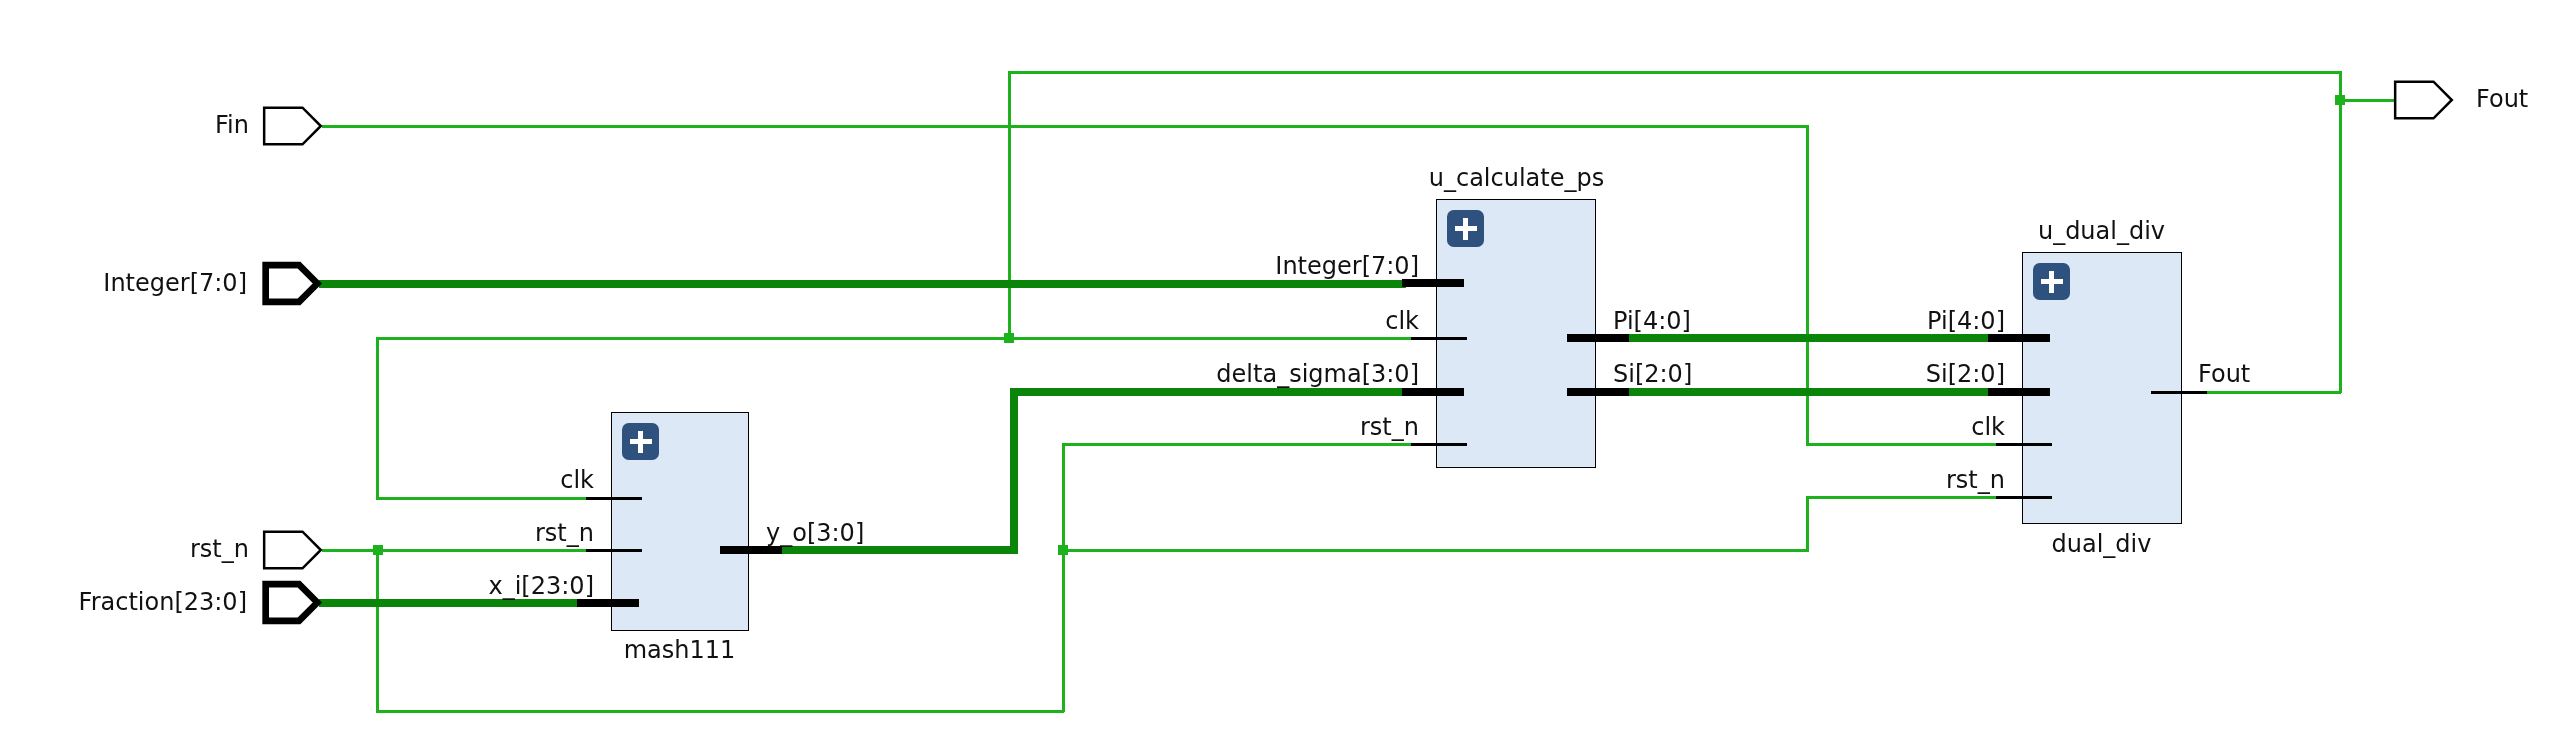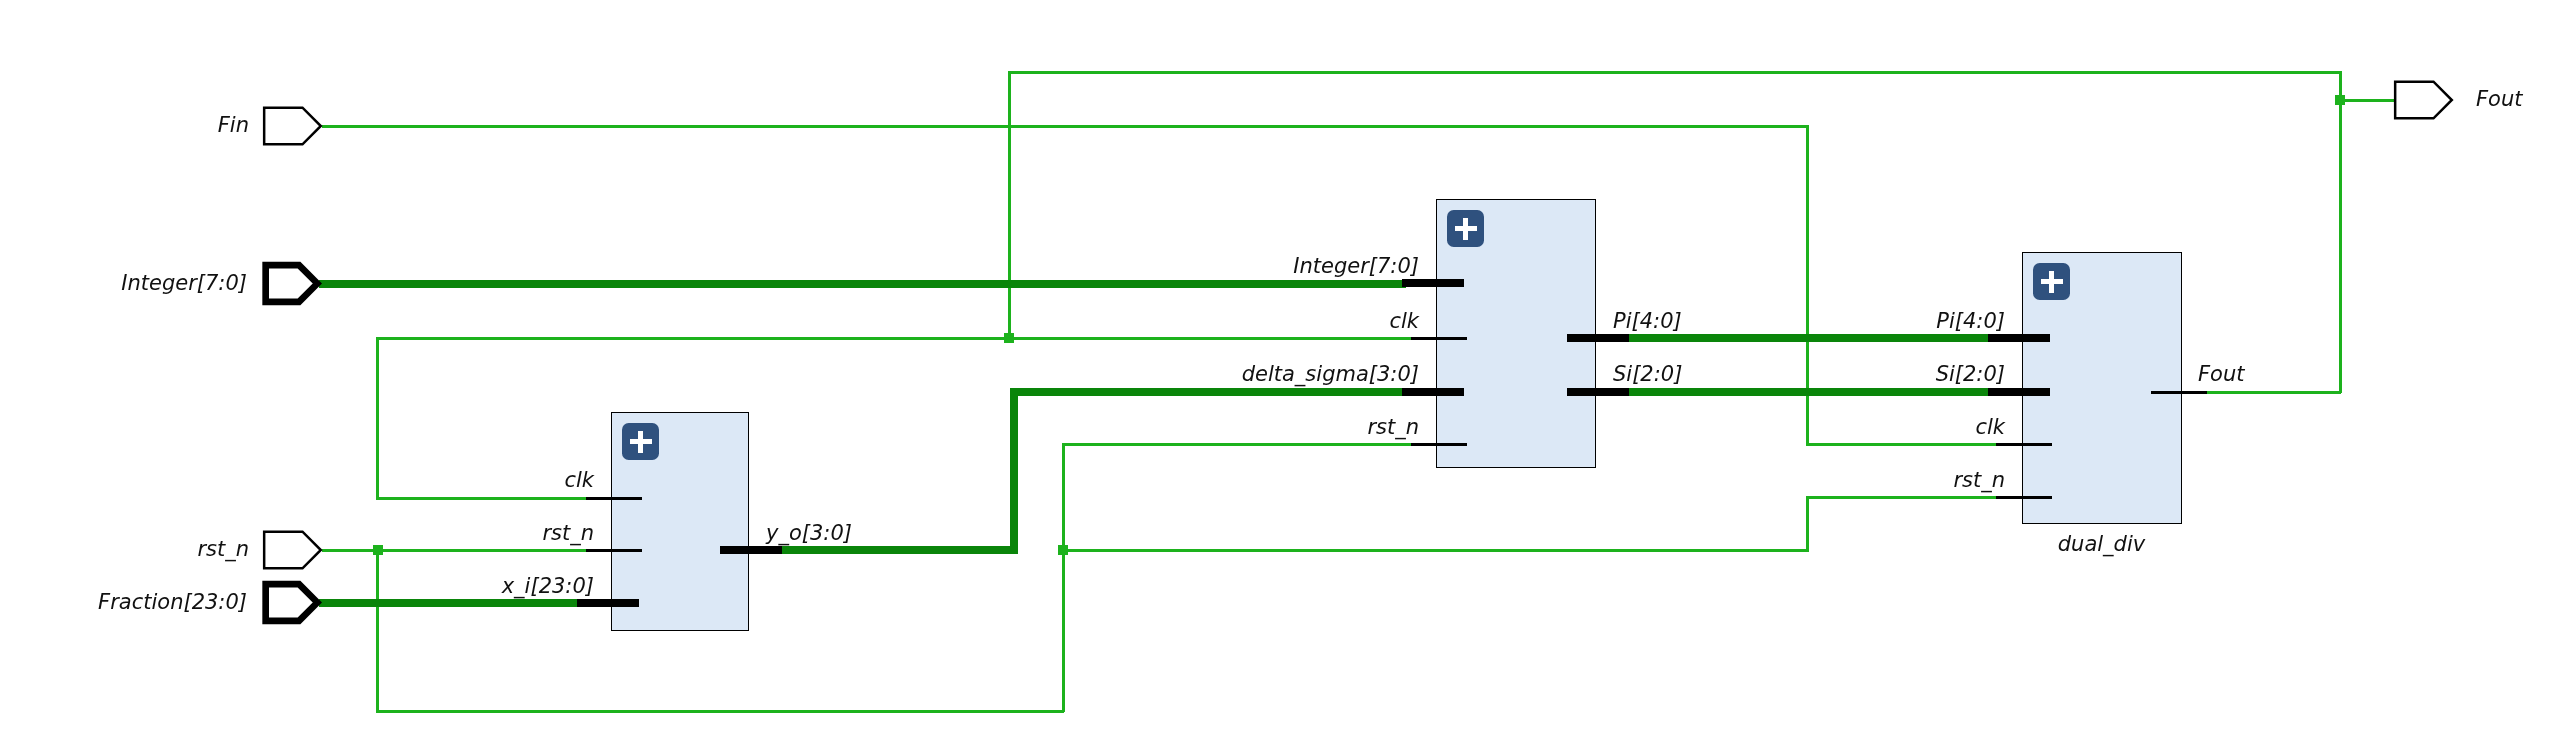--- a/index.html
+++ b/index.html
@@ -1,21 +1,21 @@
 <!DOCTYPE html>
 <html style="font-size:13.5px"><head>
 <meta charset="utf-8">
 <style>
   html,body{margin:0;padding:0;background:#ffffff;}
   body{width:2576px;height:745px;overflow:hidden;
        font-family:"DejaVu Sans","Liberation Sans",sans-serif;}
   #canvas{position:relative;width:2576px;height:745px;background:#ffffff;}
   .seg{position:absolute;}
   .blk{position:absolute;border:1.7px solid #000;box-sizing:border-box;}
-  .lbl{position:absolute;font-size:21px;color:#111;white-space:nowrap;line-height:23.6px;font-style:italic;}
+  .lbl{position:absolute;font-size:24px;color:#111;white-space:nowrap;line-height:23.6px;}
   .lbl.center{text-align:center;}
   .lbl.right{text-align:right;}
   .plus{position:absolute;width:37px;height:37px;border-radius:6.7px;}
   .plus .bar{position:absolute;background:#fff;}
   .junction{position:absolute;width:10px;height:10px;}
   .ioport{position:absolute;}
 </style>
 </head>
 <body>
 
@@ -44,50 +44,53 @@
     <div class="seg" style="left: 779px; top: 546px; width: 239px; height: 7.6px; background: rgb(10, 133, 10);"></div>
     <div class="seg" style="left: 1010px; top: 388px; width: 7.6px; height: 166px; background: rgb(10, 133, 10);"></div>
     <div class="seg" style="left: 1010px; top: 388px; width: 396px; height: 7.6px; background: rgb(10, 133, 10);"></div>
     <div class="seg" style="left: 1626px; top: 334px; width: 366px; height: 7.6px; background: rgb(10, 133, 10);"></div>
     <div class="seg" style="left: 1626px; top: 388px; width: 366px; height: 7.6px; background: rgb(10, 133, 10);"></div>
     <div class="junction" style="left: 373px; top: 545px; background: rgb(29, 178, 29);"></div>
     <div class="junction" style="left: 1004px; top: 333px; background: rgb(29, 178, 29);"></div>
     <div class="junction" style="left: 1058px; top: 545px; background: rgb(29, 178, 29);"></div>
     <div class="junction" style="left: 2335px; top: 95px; background: rgb(29, 178, 29);"></div>
     <div class="blk" style="left: 611px; top: 412px; width: 138px; height: 219px; background: rgb(220, 232, 246); border-color: rgb(0, 0, 0);"></div>
+    <div class="lbl center" style="left: 469px; width: 421px; top: 639px;">mash111</div>
     <div class="plus" style="left: 622px; top: 423px; background: rgb(47, 81, 126);">
       <div class="bar" style="left: 7.6px; top: 15.6px; width: 22px; height: 5.9px;"></div>
       <div class="bar" style="left: 15.6px; top: 7.6px; width: 5.9px; height: 22px;"></div>
     </div>
     <div class="seg" style="top: 497px; height: 2.5px; background: rgb(0, 0, 0); left: 586px; width: 56px;"></div>
     <div class="lbl right" style="top: 469px; right: 1982px;">clk</div>
     <div class="seg" style="top: 549px; height: 2.5px; background: rgb(0, 0, 0); left: 586px; width: 56px;"></div>
     <div class="lbl right" style="top: 522px; right: 1982px;">rst_n</div>
     <div class="seg" style="top: 599px; height: 8.4px; background: rgb(0, 0, 0); left: 577px; width: 62px;"></div>
     <div class="lbl right" style="top: 575px; right: 1982px;">x_i[23:0]</div>
     <div class="seg" style="top: 546px; height: 8.4px; background: rgb(0, 0, 0); left: 720px; width: 62px;"></div>
     <div class="lbl" style="top: 522px; left: 766px;">y_o[3:0]</div>
     <div class="blk" style="left: 1436px; top: 199px; width: 160px; height: 269px; background: rgb(220, 232, 246); border-color: rgb(0, 0, 0);"></div>
+    <div class="lbl center" style="left: 1306px; width: 421px; top: 167px;">u_calculate_ps</div>
     <div class="plus" style="left: 1447px; top: 210px; background: rgb(47, 81, 126);">
       <div class="bar" style="left: 7.6px; top: 15.6px; width: 22px; height: 5.9px;"></div>
       <div class="bar" style="left: 15.6px; top: 7.6px; width: 5.9px; height: 22px;"></div>
     </div>
     <div class="seg" style="top: 279px; height: 8.4px; background: rgb(0, 0, 0); left: 1402px; width: 62px;"></div>
     <div class="lbl right" style="top: 255px; right: 1157px;">Integer[7:0]</div>
     <div class="seg" style="top: 337px; height: 2.5px; background: rgb(0, 0, 0); left: 1411px; width: 56px;"></div>
     <div class="lbl right" style="top: 310px; right: 1157px;">clk</div>
     <div class="seg" style="top: 388px; height: 8.4px; background: rgb(0, 0, 0); left: 1402px; width: 62px;"></div>
     <div class="lbl right" style="top: 363px; right: 1157px;">delta_sigma[3:0]</div>
     <div class="seg" style="top: 443px; height: 2.5px; background: rgb(0, 0, 0); left: 1411px; width: 56px;"></div>
     <div class="lbl right" style="top: 416px; right: 1157px;">rst_n</div>
     <div class="seg" style="top: 334px; height: 8.4px; background: rgb(0, 0, 0); left: 1567px; width: 62px;"></div>
     <div class="lbl" style="top: 310px; left: 1613px;">Pi[4:0]</div>
     <div class="seg" style="top: 388px; height: 8.4px; background: rgb(0, 0, 0); left: 1567px; width: 62px;"></div>
     <div class="lbl" style="top: 363px; left: 1613px;">Si[2:0]</div>
     <div class="blk" style="left: 2022px; top: 252px; width: 160px; height: 272px; background: rgb(220, 232, 246); border-color: rgb(0, 0, 0);"></div>
+    <div class="lbl center" style="left: 1891px; width: 421px; top: 220px;">u_dual_div</div>
     <div class="lbl center" style="left: 1891px; width: 421px; top: 533px;">dual_div</div>
     <div class="plus" style="left: 2033px; top: 263px; background: rgb(47, 81, 126);">
       <div class="bar" style="left: 7.6px; top: 15.6px; width: 22px; height: 5.9px;"></div>
       <div class="bar" style="left: 15.6px; top: 7.6px; width: 5.9px; height: 22px;"></div>
     </div>
     <div class="seg" style="top: 334px; height: 8.4px; background: rgb(0, 0, 0); left: 1988px; width: 62px;"></div>
     <div class="lbl right" style="top: 310px; right: 571px;">Pi[4:0]</div>
     <div class="seg" style="top: 388px; height: 8.4px; background: rgb(0, 0, 0); left: 1988px; width: 62px;"></div>
     <div class="lbl right" style="top: 363px; right: 571px;">Si[2:0]</div>
     <div class="seg" style="top: 443px; height: 2.5px; background: rgb(0, 0, 0); left: 1996px; width: 56px;"></div>

